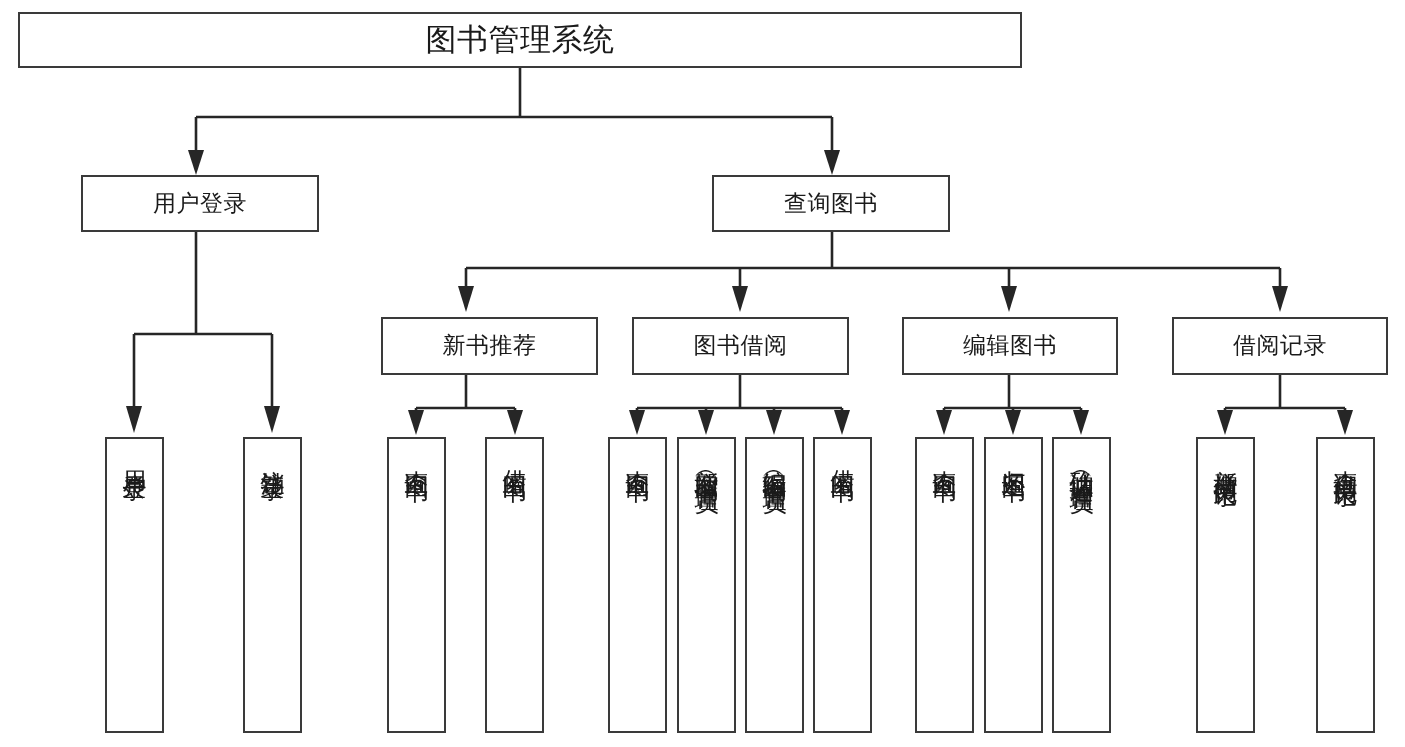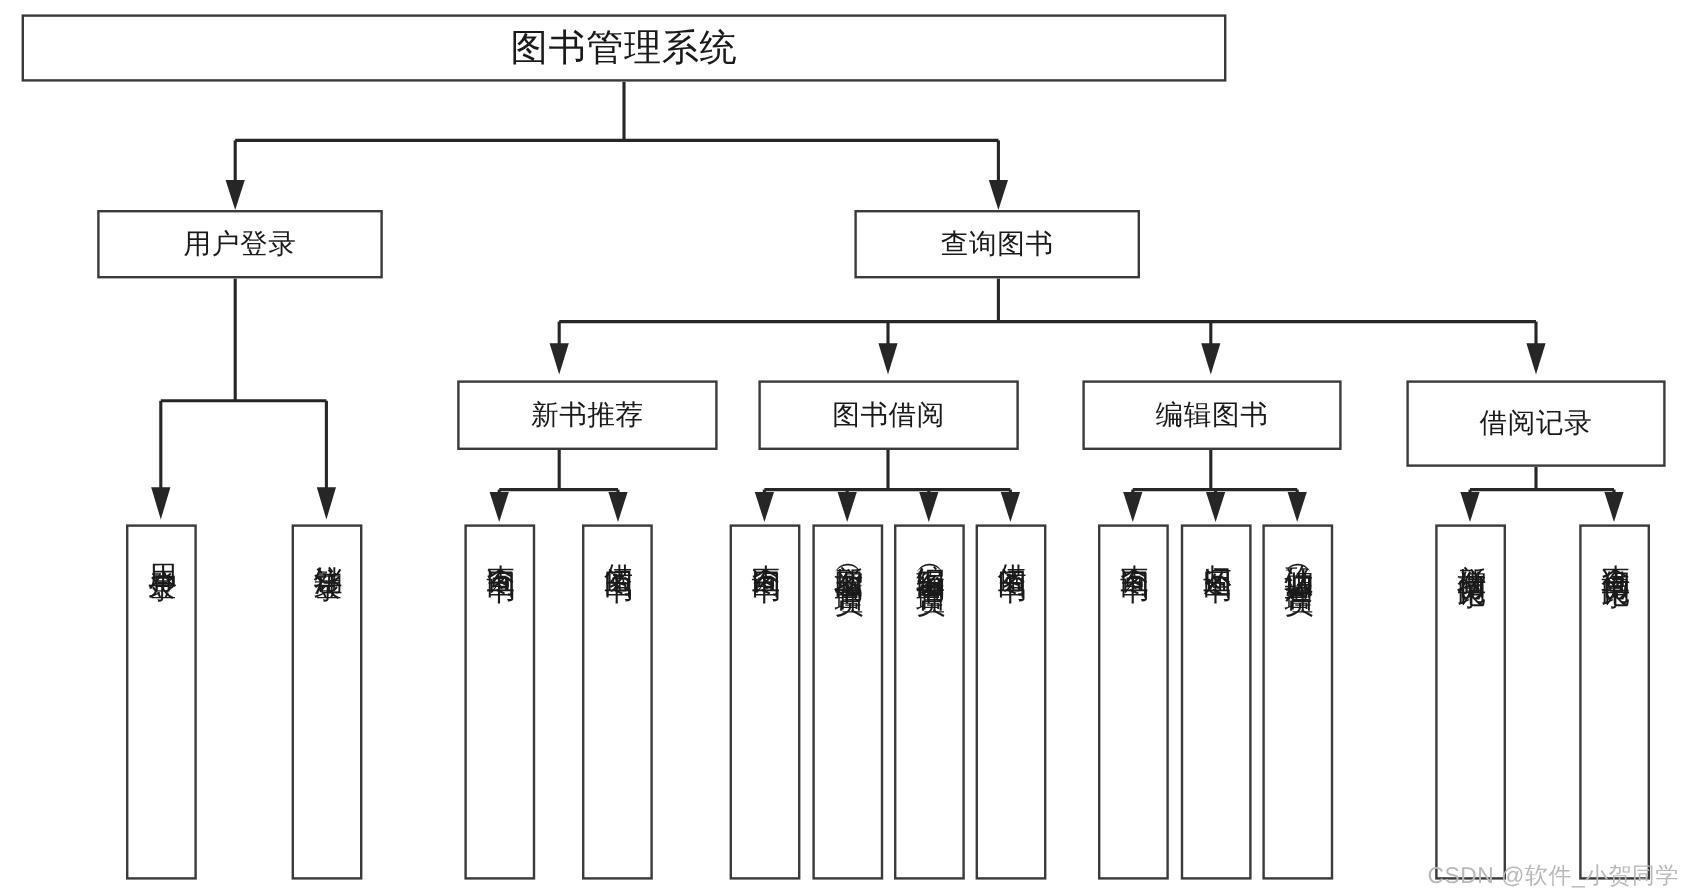--- a/index.html
+++ b/index.html
@@ -163,21 +163,21 @@
 
   <div class="node branch" style="left:361px; top:317px; width:217px; height:58px;margin-left:20px;">
     <span class="label">新书推荐</span>
   </div>
   <div class="node branch" style="left:632px; top:317px; width:217px; height:58px;">
     <span class="label">图书借阅</span>
   </div>
   <div class="node branch" style="left:902px; top:317px; width:216px; height:58px;">
     <span class="label">编辑图书</span>
   </div>
-  <div class="node branch" style="left:1172px; top:317px; width:216px; height:72px;">
+  <div class="node branch" style="left:1172px; top:317px; width:216px; height:58px;">
     <span class="label">借阅记录</span>
   </div>
 
   <div class="node leaf" style="left:105px; top:437px; width:59px; height:296px;">
     <span class="label">用户登录</span>
   </div>
   <div class="node leaf" style="left:243px; top:437px; width:59px; height:296px;">
     <span class="label">注销登录</span>
   </div>
 
@@ -211,15 +211,14 @@
     <span class="label">确认归还（管理员）</span>
   </div>
 
   <div class="node leaf" style="left:1196px; top:437px; width:59px; height:296px;">
     <span class="label">新增借阅记录</span>
   </div>
   <div class="node leaf" style="left:1316px; top:437px; width:59px; height:296px;">
     <span class="label">查询借阅记录</span>
   </div>
 
-  <div id="watermark">CSDN @软件_小贺同学</div>
 
 </div>
 
 </body></html>

